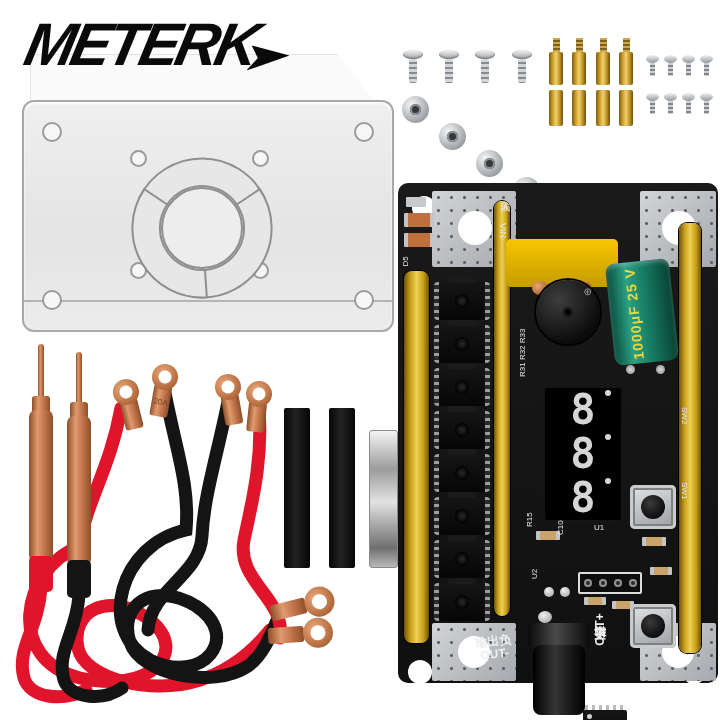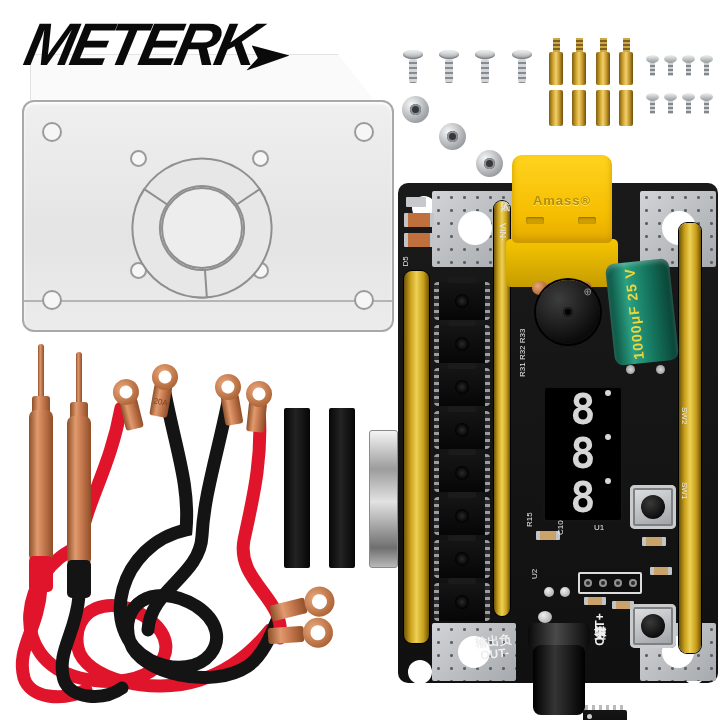--- a/index.html
+++ b/index.html
@@ -341,25 +341,20 @@
     <div class="mosfet" style="top:400px"></div>
 
     <div class="abs" style="left:8px;top:14px;width:20px;height:10px;background:#c7c9cc;border-radius:1px"></div>
     <div class="abs smd orange" style="left:6px;top:30px;width:22px;height:14px"></div>
     <div class="abs smd orange" style="left:6px;top:50px;width:22px;height:14px"></div>
     <div class="abs silk" style="left:2px;top:74px;transform:rotate(-90deg)">D5</div>
 
     <div class="abs silk silk-v" style="left:100px;top:10px;font-size:10px">输入</div>
     <div class="abs silk silk-v" style="left:100px;top:40px;font-size:9px">VIN-</div>
     <div class="abs xt60-skirt" style="left:108px;top:56px;width:112px;height:48px"></div>
-    <div class="abs xt60-body" style="left:114px;top:-28px;width:100px;height:88px">
-      <div class="xt60-text" style="margin-top:38px">Amass®</div>
-      <div class="abs xt60-slot" style="left:14px;top:62px"></div>
-      <div class="abs xt60-slot" style="left:66px;top:62px"></div>
-    </div>
     <div class="abs pin" style="left:134px;top:98px;width:16px;height:14px"></div>
     <div class="abs pin" style="left:178px;top:98px;width:16px;height:14px"></div>
 
     <div class="abs buzzer" style="left:138px;top:97px">
       <span class="buzzer-plus">⊕</span>
     </div>
 
     <div class="abs cap" style="left:212px;top:78px;width:64px;height:102px">
       <span class="cap-text">1000μF 25 V</span>
     </div>

